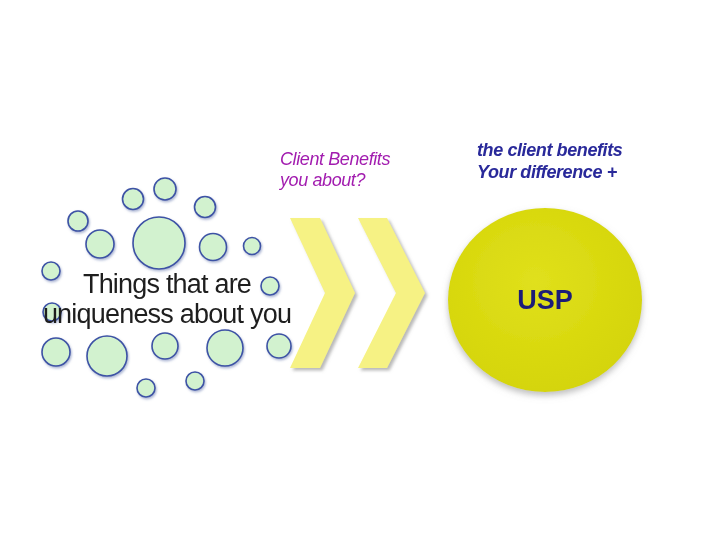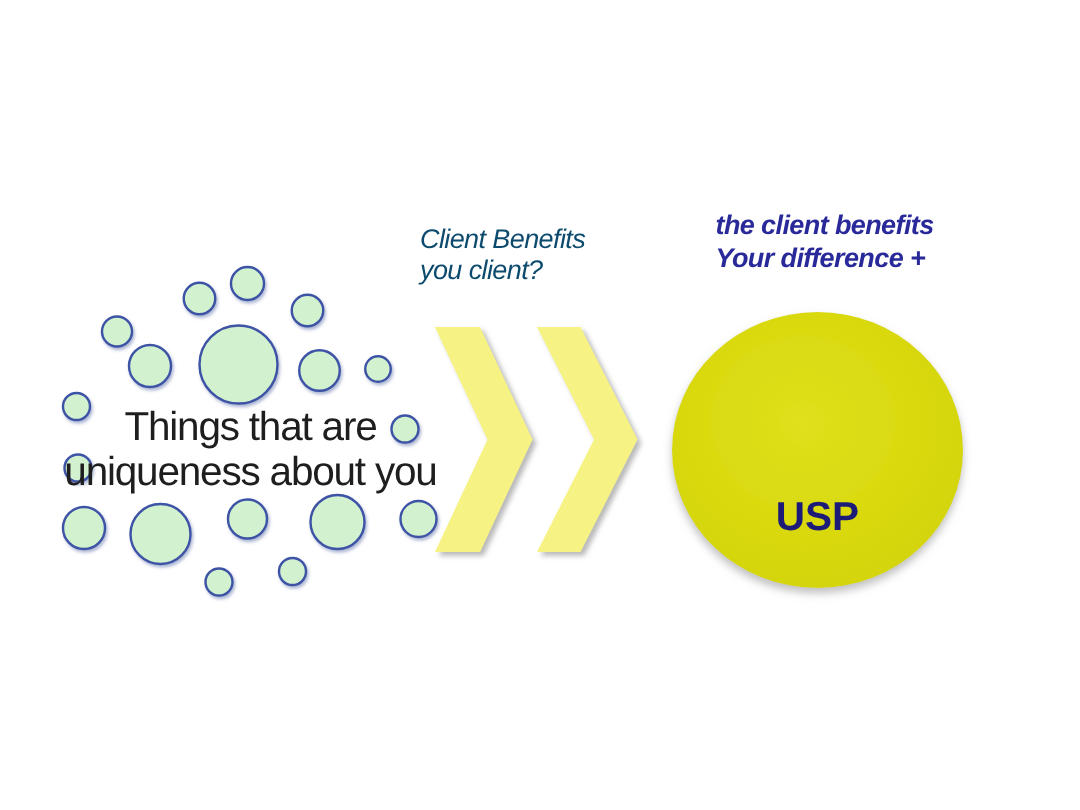--- a/index.html
+++ b/index.html
@@ -33,21 +33,20 @@
     font-size:18px;line-height:22px;
     letter-spacing:-0.4px;
     color:#29299a;
   }
   .usp-label{
     left:445px;top:286px;width:200px;
     text-align:center;
     font-weight:bold;
     font-size:27px;line-height:28px;
     color:#1c1c78;
-    margin-top:44px;
   }
 </style>
 </head>
 <body>
 
 <div class="slide">
 
   <svg class="diagram-svg" width="720" height="540" viewBox="0 0 720 540">
     <defs>
       <radialGradient id="uspGrad" cx="45%" cy="40%" r="75%">
@@ -89,23 +88,23 @@
     <g id="chevron-group" filter="url(#chevShadow)">
         <polygon points="290,218 320,218 355,293 320,368 290,368 325,293" fill="#f6f284"></polygon>
         <polygon points="358,218 387,218 425,293 387,368 358,368 396,293" fill="#f6f284"></polygon>
       </g>
 
     <g filter="url(#uspShadow)">
       <ellipse id="usp-ellipse" fill="url(#uspGrad)" cx="545" cy="300" rx="97" ry="92"></ellipse>
     </g>
   </svg>
 
-  <div class="txt client-note" style="color: #0c4a6e;">
+  <div class="txt client-note" style="color: #a21caf;">
     <div>Client Benefits</div>
-    <div>you client?</div>
+    <div>you about?</div>
   </div>
 
   <div class="txt uniq-note" style="color: rgb(41, 41, 154);">
     <div>the client benefits</div>
     <div>Your difference +</div>
   </div>
 
   <div class="txt cluster-label" style="color: rgb(30, 30, 30);">
     <div>Things that are</div>
     <div>uniqueness about you</div>

